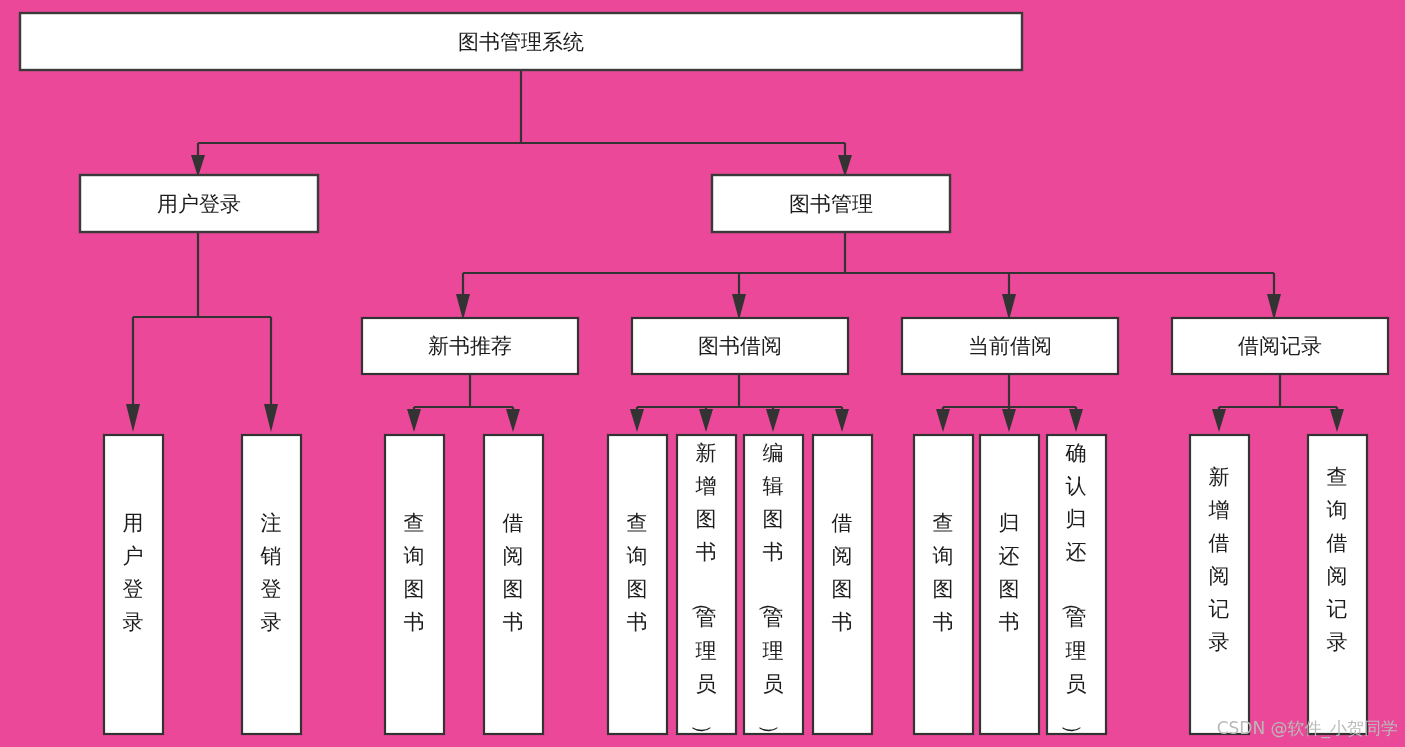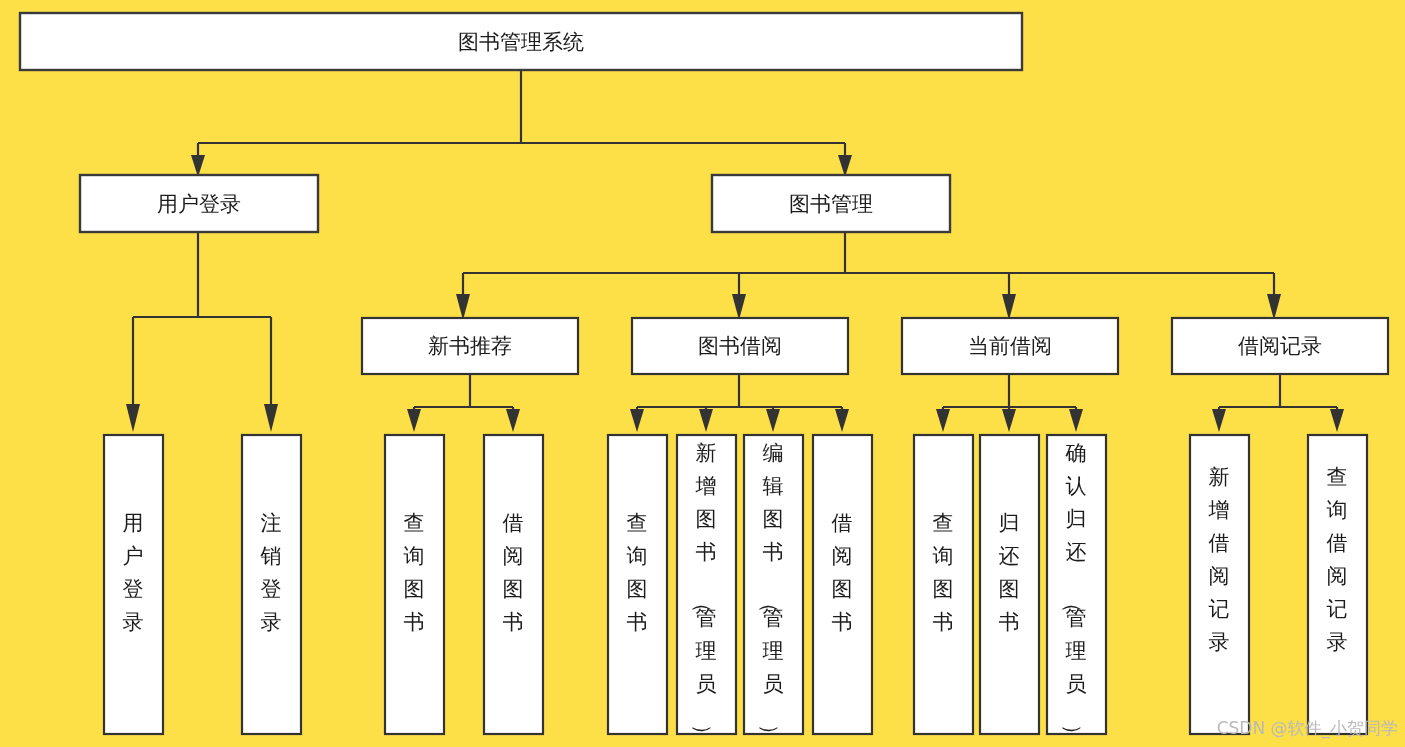--- a/index.html
+++ b/index.html
@@ -8,21 +8,21 @@
     padding: 0;
     background: #ffffff;
   }
   body {
     font-family: "DejaVu Sans", "Liberation Sans", sans-serif;
   }
   #diagram-root {
     position: relative;
     width: 1405px;
     height: 747px;
-    background: #fde047;
+    background: #ec4899;
     overflow: hidden;
   }
   svg#diagram-svg {
     position: absolute;
     left: 0;
     top: 0;
     width: 1405px;
     height: 747px;
     display: block;
   }

